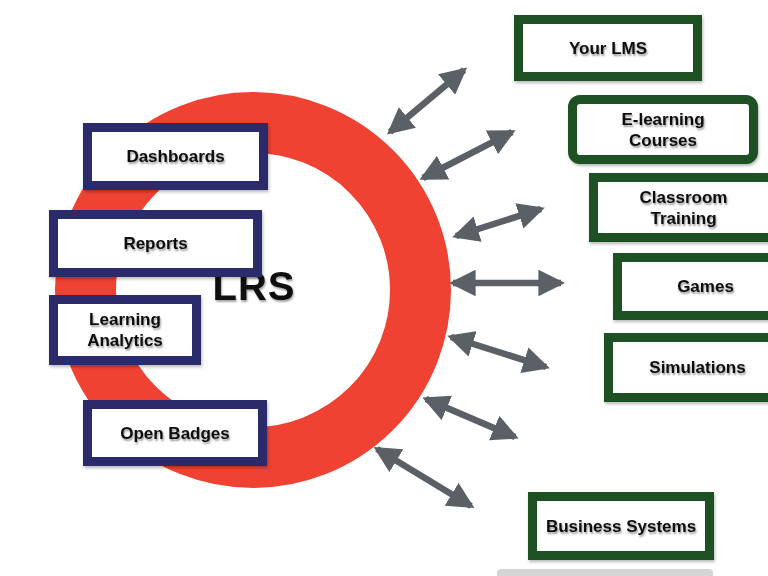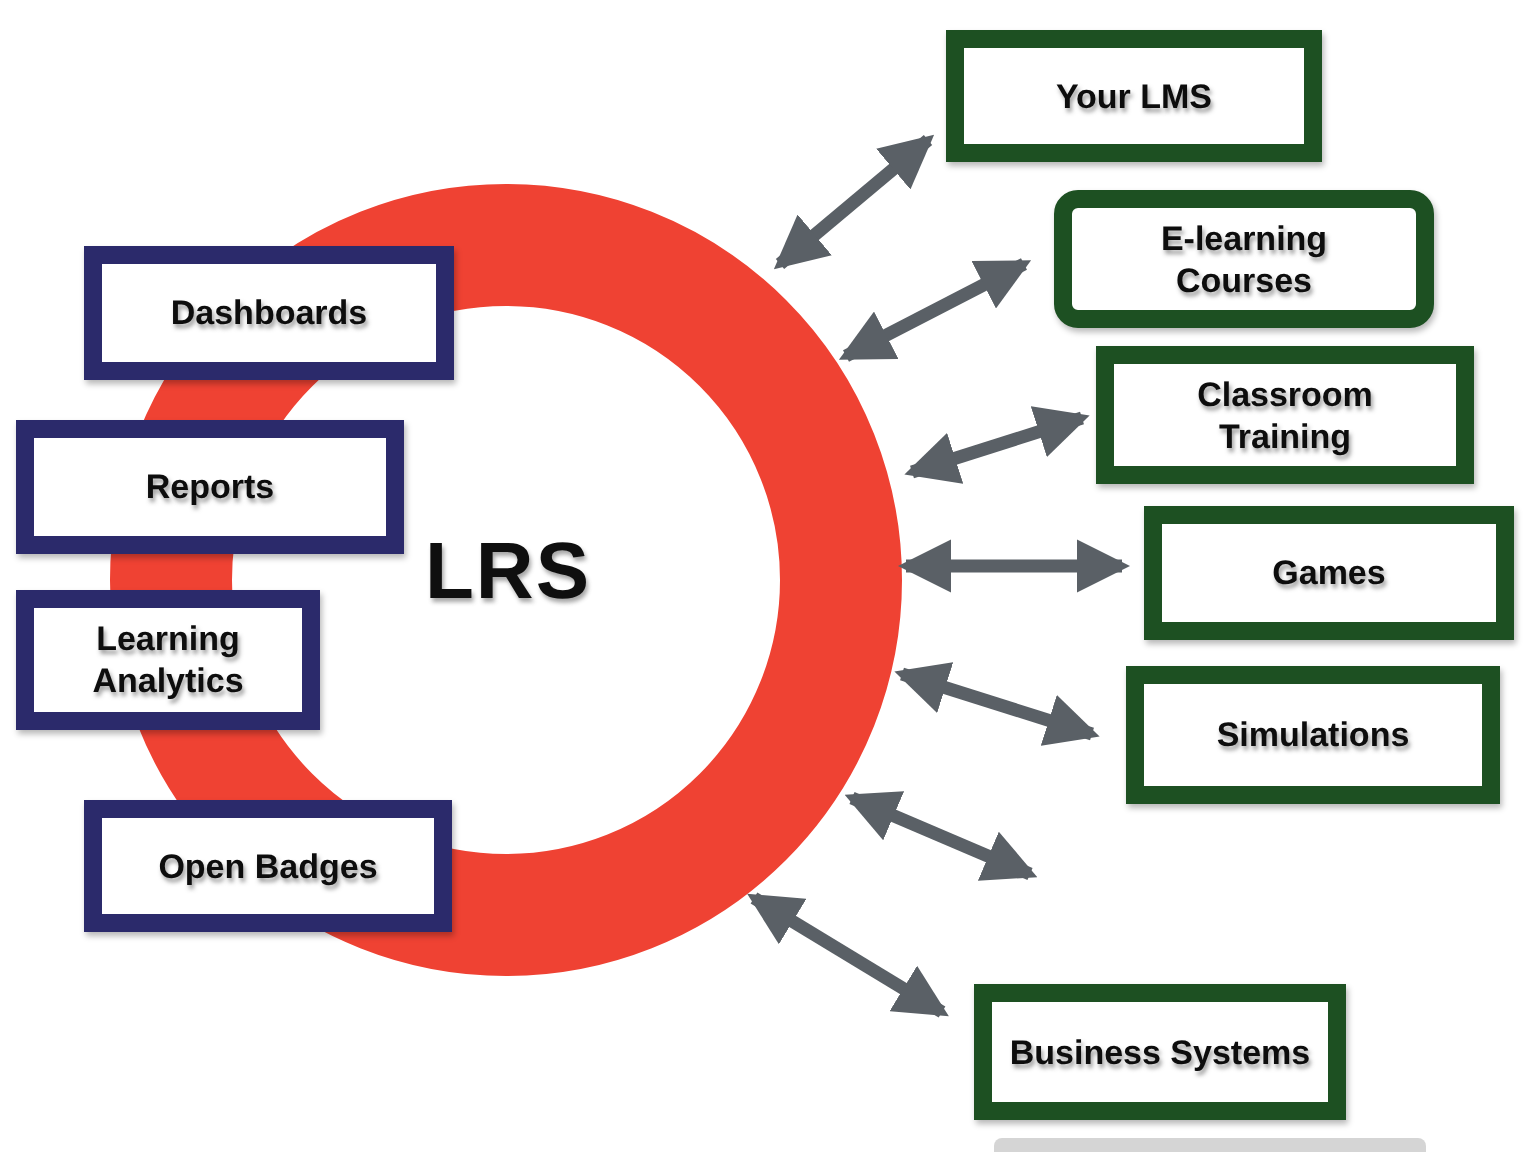--- a/index.html
+++ b/index.html
@@ -23,26 +23,27 @@
     color:#0f0f0f; text-shadow:1px 2px 2px rgba(60,60,60,.45);
   }
   
   .box {
     position:absolute; box-sizing:border-box; background:#fff;
     display:flex; align-items:center; justify-content:center;
     text-align:center; font-weight:bold; font-size:17px; line-height:21px;
     color:#0d0d0d; white-space:pre-line;
     text-shadow:1px 2px 2px rgba(60,60,60,.5);
     box-shadow:1px 2px 3px rgba(0,0,0,.28);
+    margin-left:41px;
   }
   .navy  { border:9px solid var(--left-border,#2B2A6B); }
   .green { border:9px solid var(--right-border,#1D5022); }
   
   .b-dashboards { left:42px;  top:123px; width:185px; height:67px; }
-  .b-reports    { left:8px;   top:210px; width:194px; height:67px; }
+  .b-reports    { left:8px;   top:210px; width:213px; height:67px; }
   .b-analytics  { left:8px;   top:295px; width:152px; height:70px; }
   .b-badges     { left:42px;  top:400px; width:184px; height:66px; }
   
   .b-lms        { left:473px; top:15px;  width:188px; height:66px; }
   .b-elearning  { left:527px; top:95px;  width:190px; height:69px;border-radius:12px; }
   .b-classroom  { left:548px; top:173px; width:189px; height:69px; }
   .b-games      { left:572px; top:253px; width:185px; height:67px; }
   .b-sims       { left:563px; top:333px; width:187px; height:69px; }
   .b-mobile     { left:527px; top:413px; width:186px; height:69px; }
   .b-business   { left:487px; top:492px; width:186px; height:68px;justify-content:center; }

